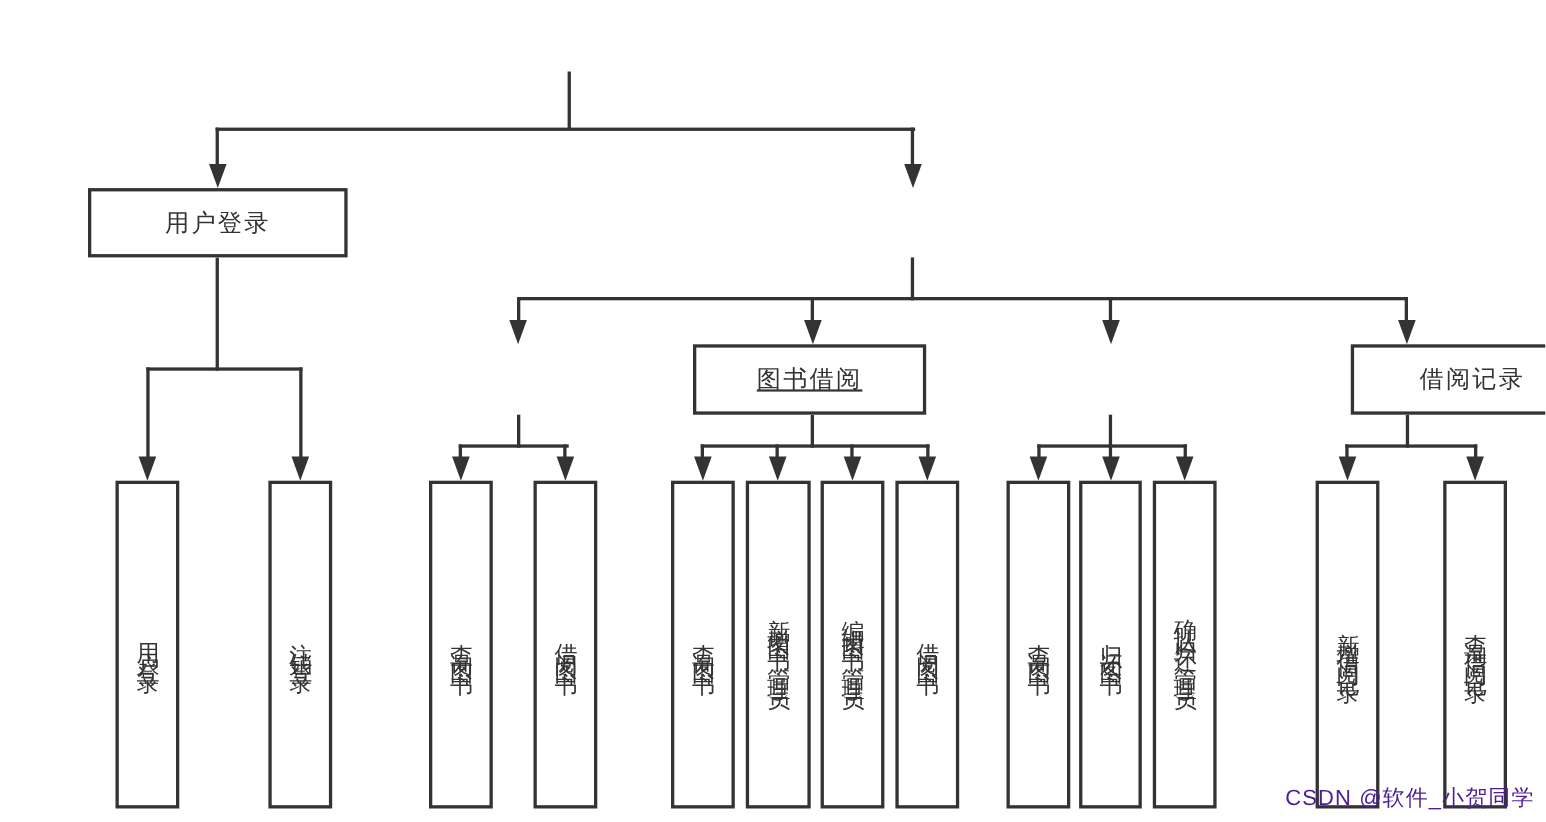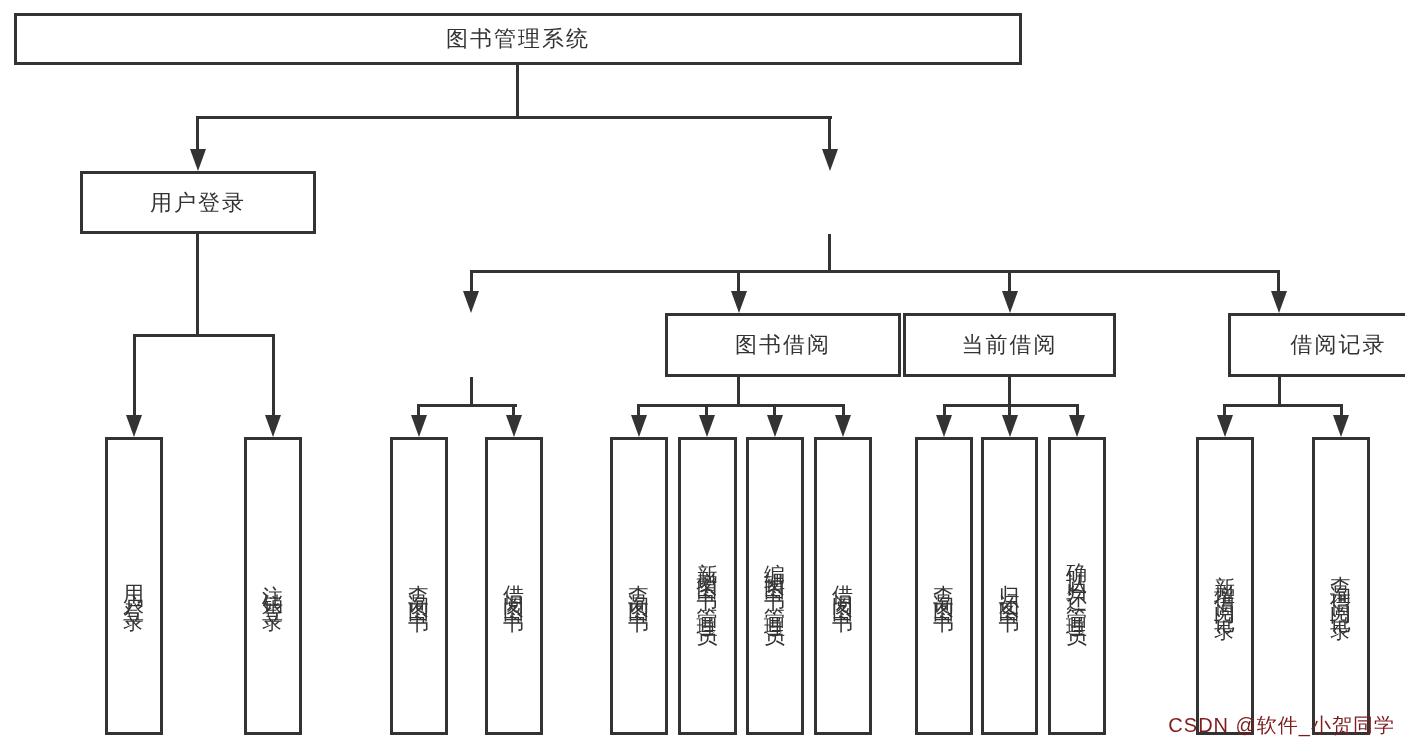--- a/index.html
+++ b/index.html
@@ -49,47 +49,41 @@
     width:0;height:0;
     border-left:8px solid transparent;
     border-right:8px solid transparent;
     border-top:22px solid #333333;
     z-index:1;
   }
   .watermark{
     position:absolute;
     right:10px;top:712px;
     font-size:20px;
-    color:#7f1d1d;
+    color:#4c1d95;
     letter-spacing:1px;
     z-index:3;
   }
 </style>
 </head>
 <body>
 
 <div class="canvas">
 
-  <div class="node" style="left:14px;top:13px;width:1008px;height:52px;">
-    <span>图书管理系统</span>
-  </div>
 
   <div class="node" style="left:80px;top:171px;width:236px;height:63px;">
     <span>用户登录</span>
   </div>
 
 
 
-  <div class="node" style="left:665px;top:313px;width:236px;height:64px;">
+  <div class="node" style="left:630px;top:313px;width:212px;height:64px;text-decoration:underline;">
     <span>图书借阅</span>
   </div>
 
-  <div class="node" style="left:903px;top:313px;width:213px;height:64px;">
-    <span>当前借阅</span>
-  </div>
 
   <div class="node" style="left:1228px;top:313px;width:221px;height:64px;">
     <span>借阅记录</span>
   </div>
 
   <div class="leaf" style="left:105px;width:58px;">
     <span class="vtxt">用户登录</span>
   </div>
   <div class="leaf" style="left:244px;width:58px;">
     <span class="vtxt">注销登录</span>

